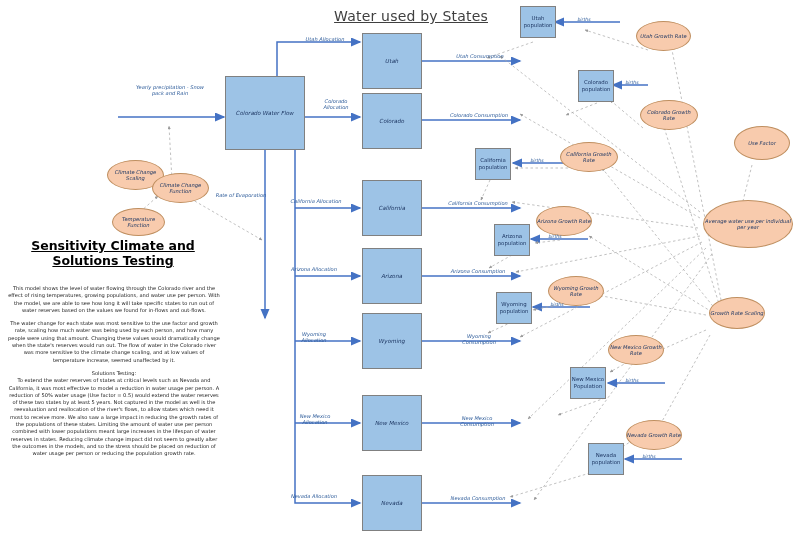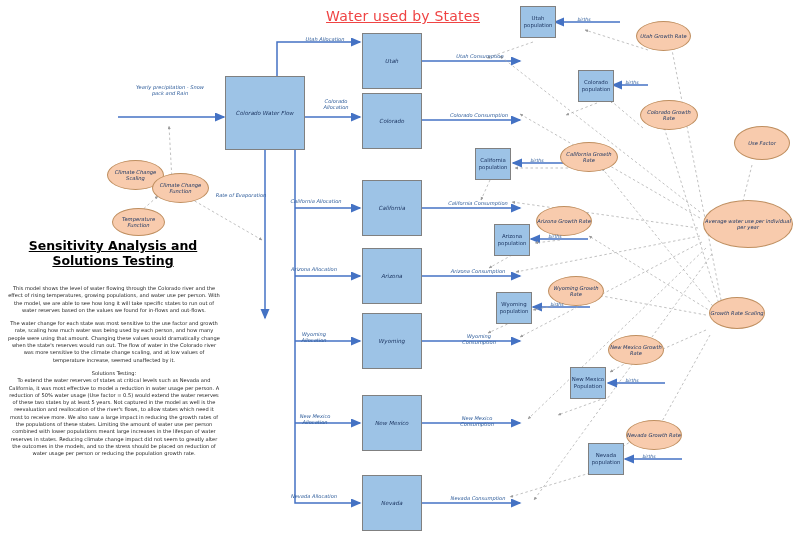--- a/index.html
+++ b/index.html
@@ -6,22 +6,22 @@
   html,body{margin:0;padding:0;background:#ffffff;}
   body{
     width:800px;height:535px;position:relative;overflow:hidden;
     font-family:"DejaVu Sans","Liberation Sans",sans-serif;
   }
   #canvas{position:absolute;left:0;top:0;width:800px;height:535px;}
   svg#wires{position:absolute;left:0;top:0;width:800px;height:535px;}
 
   
   .main-title{
-    position:absolute;left:318px;top:8px;width:170px;text-align:center;
-    font-size:14px;color:#ef4444;text-decoration:underline;letter-spacing:.2px;
+    position:absolute;left:318px;top:8px;width:170px;text-align:right;
+    font-size:14px;color:#404040;text-decoration:underline;letter-spacing:.2px;
   }
   .section-title{
     position:absolute;left:8px;top:238px;width:210px;text-align:center;
     font-size:12.5px;font-weight:bold;color:#000;text-decoration:underline;
     line-height:15px;
   }
 
   
   .narrative{
     position:absolute;left:8px;top:285px;width:212px;
@@ -141,21 +141,21 @@
       <path d="M698,228 L512,202"></path>
       <path d="M700,236 L516,272"></path>
       <path d="M702,242 L520,337"></path>
       <path d="M706,248 L528,419"></path>
       <path d="M712,254 L534,500"></path>
       <path d="M752,165 L742,205"></path>
     </g>
   </svg>
 
   <div class="main-title">Water used by States</div>
-  <div class="section-title">Sensitivity Analysis and Solutions Testing</div>
+  <div class="section-title">Sensitivity Climate and Solutions Testing</div>
 
   <div class="narrative">
     <p>This model shows the level of water flowing through the Colorado river and the effect of rising temperatures, growing populations, and water use per person. With the model, we are able to see how long it will take specific states to run out of water reserves based on the values we found for in-flows and out-flows.</p>
     <p>The water change for each state was most sensitive to the use factor and growth rate, scaling how much water was being used by each person, and how many people were using that amount. Changing these values would dramatically change when the state's reserves would run out. The flow of water in the Colorado river was more sensitive to the climate change scaling, and at low values of temperature increase, seemed unaffected by it.</p>
     <p class="tight sub-head">Solutions Testing:</p>
     <p>To extend the water reserves of states at critical levels such as Nevada and California, it was most effective to model a reduction in water usage per person. A reduction of 50% water usage (Use factor = 0.5) would extend the water reserves of these two states by at least 5 years. Not captured in the model as well is the reevaluation and reallocation of the river's flows, to allow states which need it most to receive more. We also saw a large impact in reducing the growth rates of the populations of these states. Limiting the amount of water use per person combined with lower populations meant large increases in the lifespan of water reserves in states. Reducing climate change impact did not seem to greatly alter the outcomes in the models, and so the stress should be placed on reduction of water usage per person or reducing the population growth rate.</p>
   </div>
 
   <div class="box stock" style="left:225px;top:76px;width:80px;height:74px;">
     <span>Colorado Water Flow</span>

